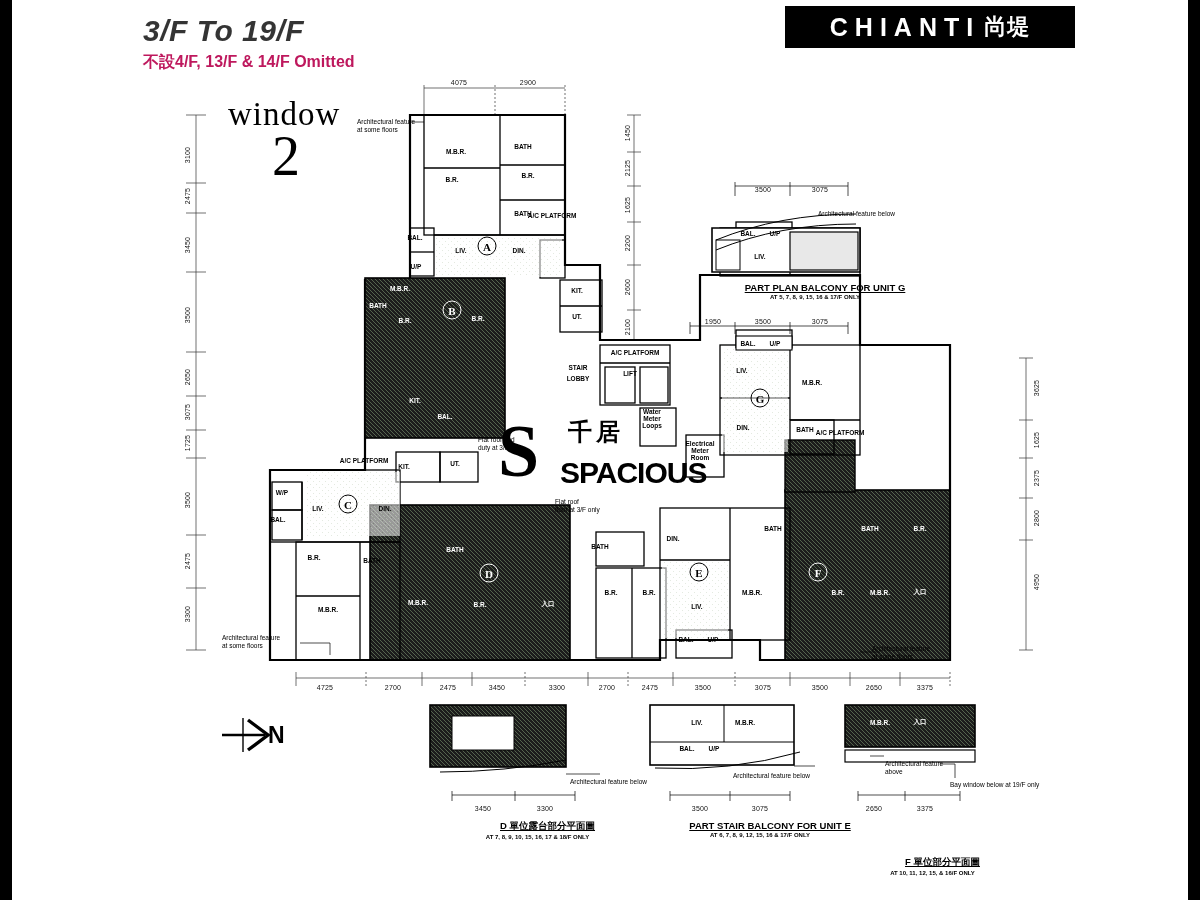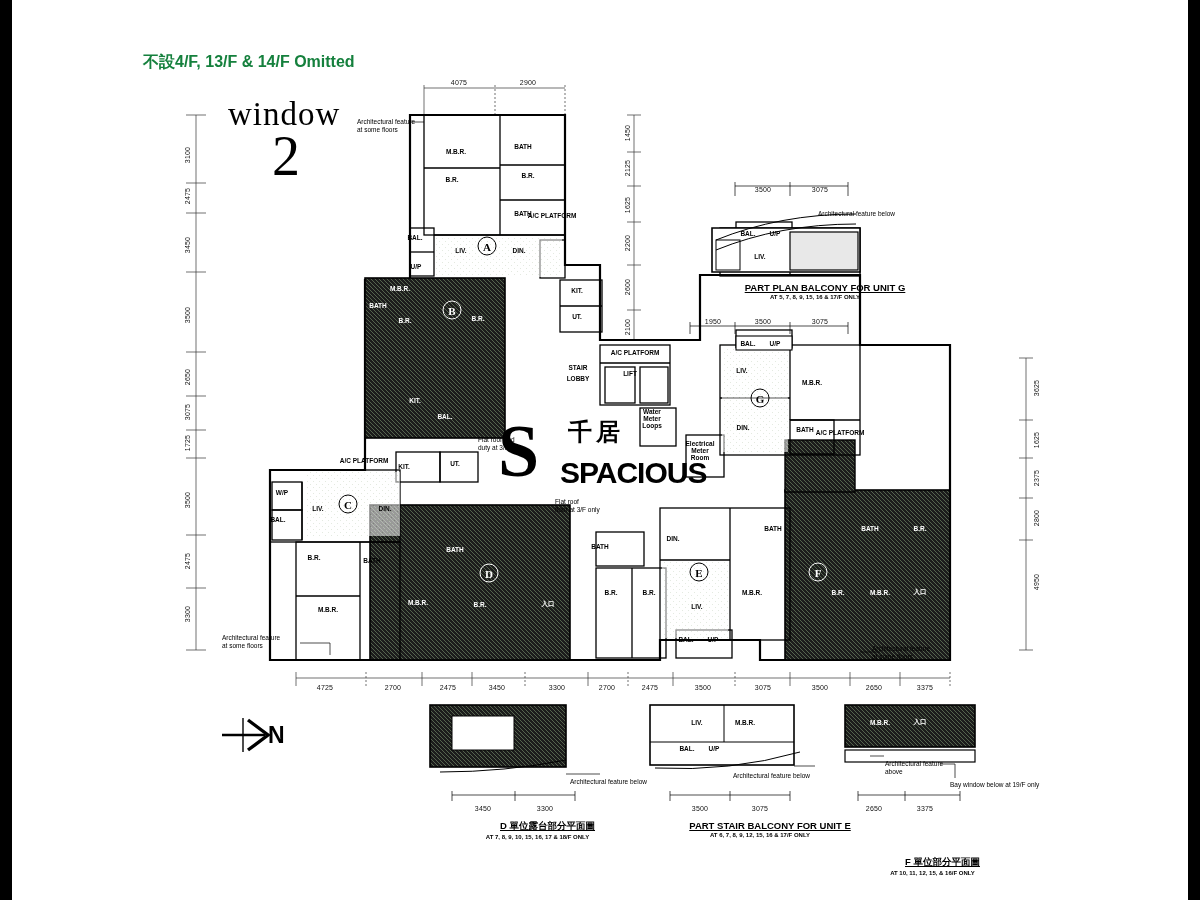--- a/index.html
+++ b/index.html
@@ -9,21 +9,21 @@
   
   .edgebar{position:absolute;top:0;height:900px;width:12px;background:#000;}
   .edgebar.left{left:0;}
   .edgebar.right{right:0;}
 
   
   .title-main{position:absolute;left:143px;top:14px;font-size:30px;font-weight:bold;
       font-style:italic;letter-spacing:.5px;color:#111;
       -webkit-text-stroke:0px;opacity:.85;
       font-family:"Liberation Sans",sans-serif;}
-  .title-sub{position:absolute;left:143px;top:52px;font-size:16px;font-weight:bold;color:#15803d;}
+  .title-sub{position:absolute;left:143px;top:52px;font-size:16px;font-weight:bold;color:#be185d;}
 
   .logo{position:absolute;right:125px;top:6px;width:290px;height:42px;background:#000;
       display:flex;align-items:center;justify-content:center;}
   .logo .en{color:#fff;font-size:25px;font-weight:bold;letter-spacing:7px;}
   .logo .zh{color:#fff;font-size:22px;font-weight:bold;letter-spacing:1px;margin-left:4px;}
 
   .block-word{position:absolute;left:228px;top:96px;font-family:"Liberation Serif",serif;
       font-size:33px;color:#000;letter-spacing:1px;}
   .block-num{position:absolute;left:272px;top:128px;font-family:"Liberation Serif",serif;
       font-size:56px;line-height:56px;color:#000;}
@@ -66,22 +66,27 @@
       letter-spacing:-1px;}
 </style>
 </head>
 <body>
 
 <div id="page">
 
   <div class="edgebar left"></div>
   <div class="edgebar right"></div>
 
+  <div class="title-main">3/F To 19/F</div>
   <div class="title-sub">不設4/F, 13/F &amp; 14/F Omitted</div>
 
+  <div class="logo">
+    <span class="en">CHIANTI</span>
+    <span class="zh">尚堤</span>
+  </div>
 
   <div class="block-word">window</div>
   <div class="block-num">2</div>
 
   <svg id="plan" viewBox="0 0 1200 900" xmlns="http://www.w3.org/2000/svg">
     <defs>
       <pattern id="hatch" width="4" height="4" patternUnits="userSpaceOnUse">
         <rect width="4" height="4" fill="#1c1c1c"></rect>
         <path d="M0 0 L4 4 M-1 3 L1 5 M3 -1 L5 1" stroke="#5a6b52" stroke-width="0.9"></path>
       </pattern>

